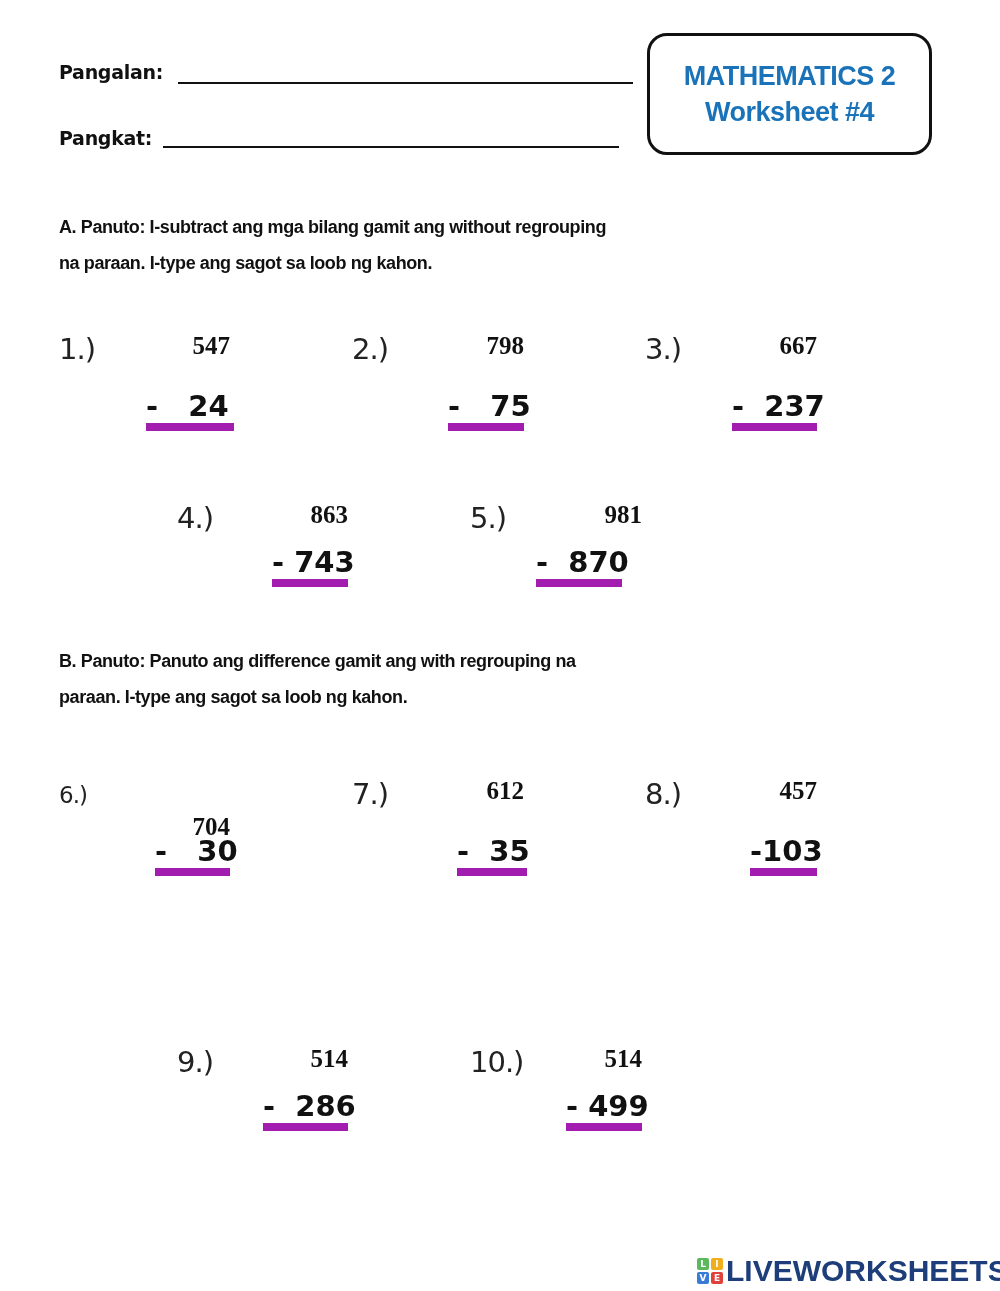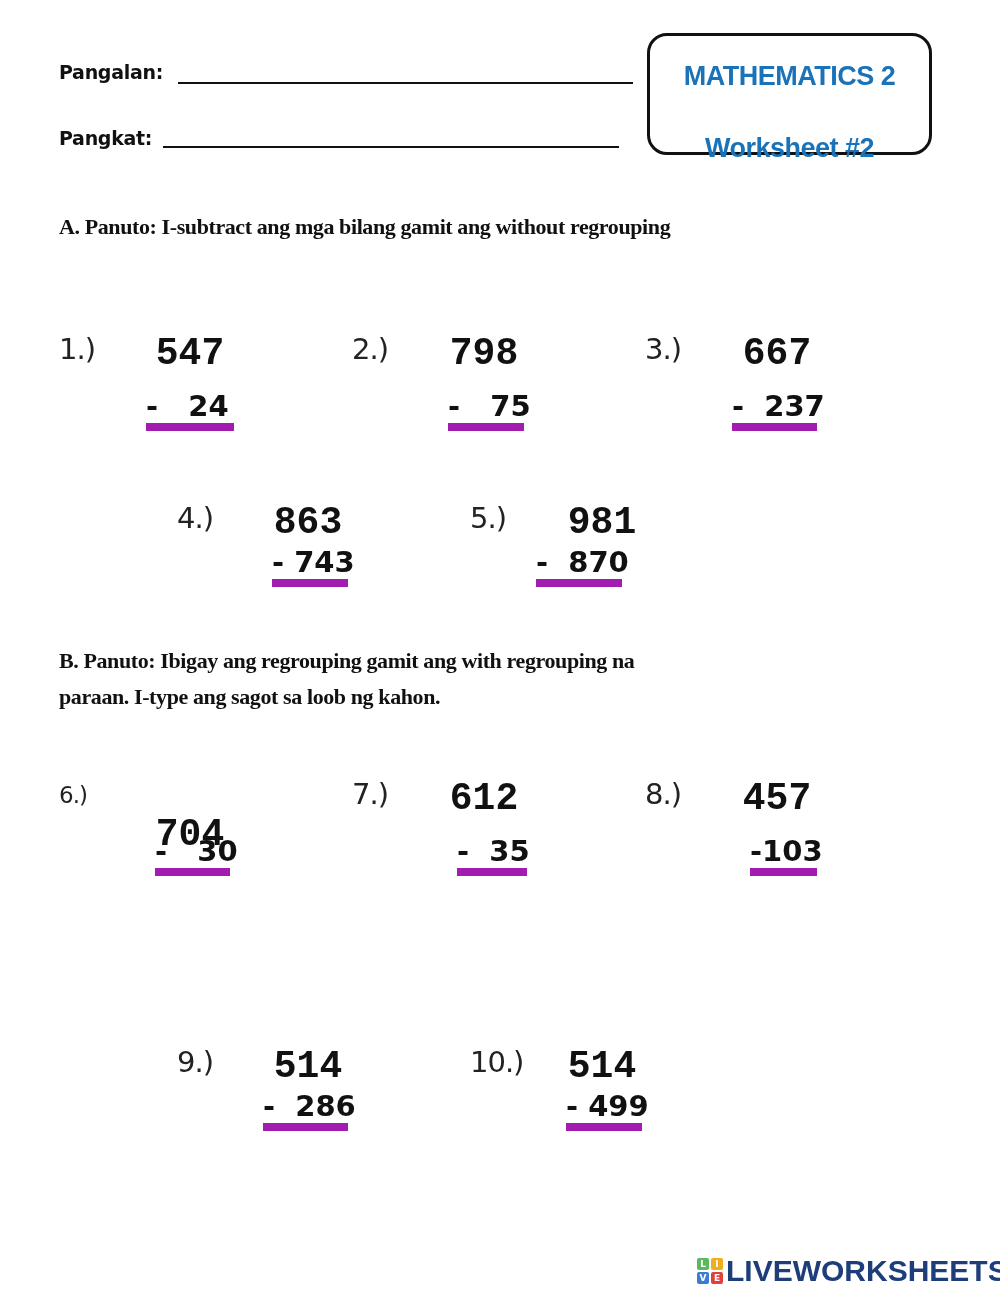--- a/index.html
+++ b/index.html
@@ -10,34 +10,34 @@
     .abs { position: absolute; }
     .field-label { font-weight: bold; font-size: 19px; letter-spacing: -0.3px; }
     .field-line { border-bottom: 2px solid #111; height: 0; }
     .title-box {
       left: 647px; top: 33px; width: 285px; height: 122px;
       border: 3px solid #111; border-radius: 20px; box-sizing: border-box;
       display: flex; flex-direction: column; align-items: center; justify-content: center;
     }
     .title-box span {
       color: #1a73b8; font-weight: bold; font-size: 27px; line-height: 36px;
-      letter-spacing: -0.5px; font-family: "Liberation Sans", sans-serif; margin-top: 36px;
+      letter-spacing: -0.5px; font-family: "Liberation Sans", sans-serif;
     }
     .instr {
-      font-weight: bold; font-size: 22px; line-height: 36px; letter-spacing: -0.4px;
-      font-family: Liberation Serif, serif; width: 880px;
+      font-weight: bold; font-size: 18px; line-height: 36px; letter-spacing: -0.4px;
+      font-family: Liberation Sans, sans-serif; width: 880px;
     }
     .num-label {
       font-size: 29px; font-weight: normal; color: #222;
       font-family: "DejaVu Sans", sans-serif; letter-spacing: -1px;
     }
     .num-label.small { font-size: 23px; }
     .operand {
-      font-size: 38px; font-weight: bold; text-align: center; white-space: pre;
-      font-family: Liberation Mono, monospace; letter-spacing: 0px;
+      font-size: 25px; font-weight: bold; text-align: right; white-space: pre;
+      font-family: Liberation Serif, serif; letter-spacing: 0px;
     }
     .subtrahend {
       font-size: 29px; font-weight: bold; white-space: pre; text-align: right;
       border-bottom: 8px solid #a21caf; line-height: 34px;
       font-family: "DejaVu Sans", sans-serif;
     }
     .logo { left: 697px; top: 1254px; display: flex; align-items: center; }
     .logo-grid { display: grid; grid-template-columns: 12px 12px; grid-gap: 2px; margin-right: 3px; }
     .tile {
       width: 12px; height: 12px; color: #fff; font-size: 9px; font-weight: bold;
@@ -53,25 +53,26 @@
 <body>
 
 <div class="abs field-label" style="left:59px; top:61px;">Pangalan:</div>
 <div class="abs field-line" style="left:178px; top:82px; width:455px;"></div>
 
 <div class="abs field-label" style="left:59px; top:127px;">Pangkat:</div>
 <div class="abs field-line" style="left:163px; top:146px; width:456px;"></div>
 
 <div class="abs title-box">
   <span>MATHEMATICS 2</span>
-  <span>Worksheet #2</span>
+  <span>Worksheet #4</span>
 </div>
 
 <div class="abs instr" style="left:59px; top:209px;">
   <div>A. Panuto: I-subtract ang mga bilang gamit ang without regrouping</div>
+  <div>na paraan. I-type ang sagot sa loob ng kahon.</div>
 </div>
 
 <div class="abs">
   <div class="abs num-label" style="left:59px; top:332px;">1.)</div>
   <div class="abs operand" style="left:150px; top:332px; width:80px;">547</div>
   <div class="abs subtrahend" style="left:146px; top:389px; width:88px; text-align:left;">-   24 </div>
 </div>
 
 <div class="abs">
   <div class="abs num-label" style="left:352px; top:332px;">2.)</div>
@@ -91,21 +92,21 @@
   <div class="abs subtrahend" style="left:272px; top:545px; width:76px;">- 743</div>
 </div>
 
 <div class="abs">
   <div class="abs num-label" style="left:470px; top:501px;">5.)</div>
   <div class="abs operand" style="left:562px; top:501px; width:80px;">981</div>
   <div class="abs subtrahend" style="left:536px; top:545px; width:86px;text-align:right;">-  870</div>
 </div>
 
 <div class="abs instr" style="left:59px; top:643px;">
-  <div>B. Panuto: Ibigay ang regrouping gamit ang with regrouping na</div>
+  <div>B. Panuto: Panuto ang difference gamit ang with regrouping na</div>
   <div>paraan. I-type ang sagot sa loob ng kahon.</div>
 </div>
 
 <div class="abs">
   <div class="abs num-label small" style="left:59px; top:782px;">6.)</div>
   <div class="abs operand" style="left:150px; top:777px; width:80px;margin-top:36px;">704</div>
   <div class="abs subtrahend" style="left:155px; top:834px; width:75px;">-   30</div>
 </div>
 
 <div class="abs">

